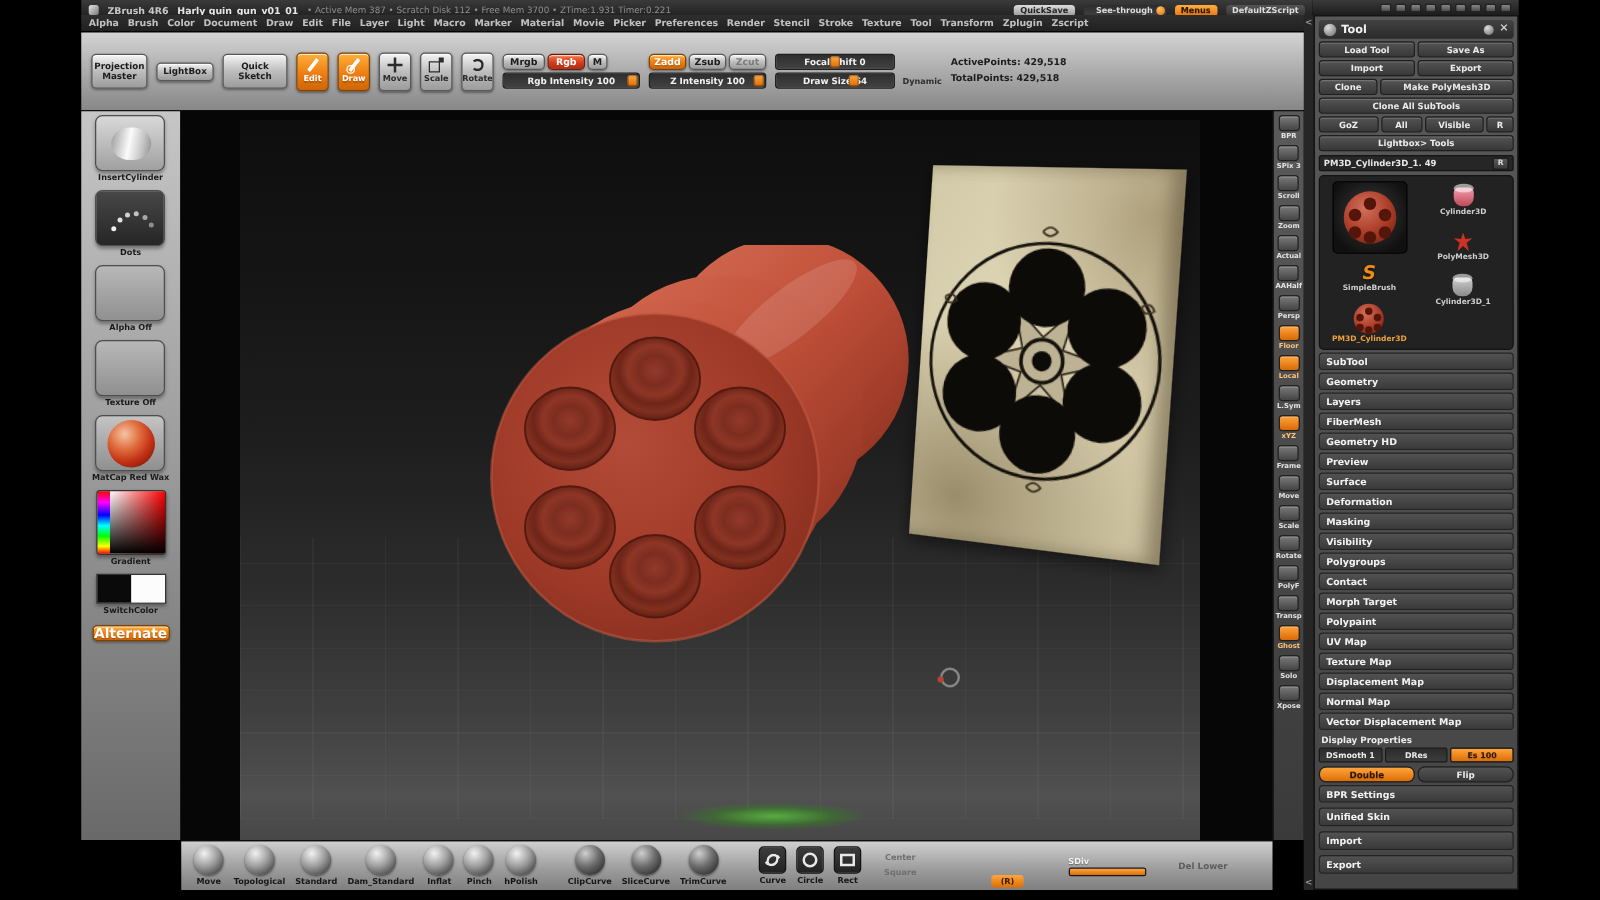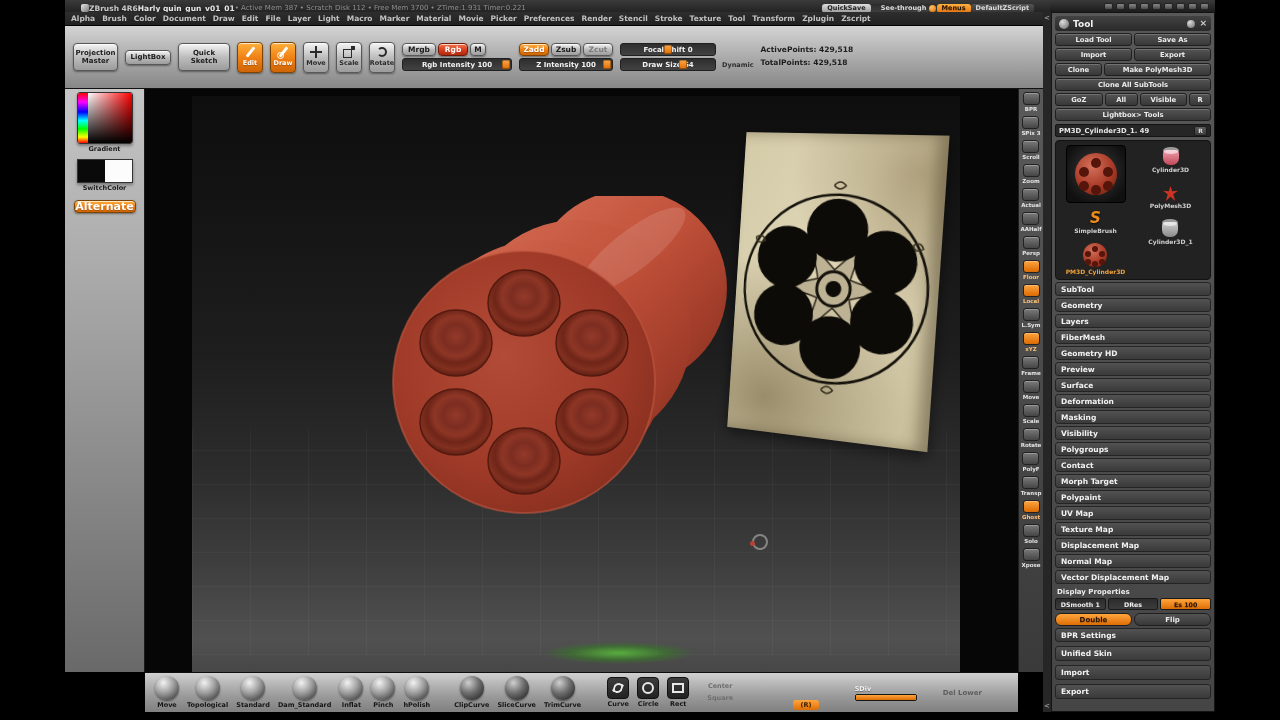--- a/index.html
+++ b/index.html
@@ -3,21 +3,21 @@
 <meta charset="utf-8">
 <style>
 *{margin:0;padding:0;box-sizing:border-box}
 html{background:#000}
 body{width:1280px;height:720px;background:#000;position:relative;overflow:hidden;font-family:"DejaVu Sans",sans-serif}
 button{font-family:inherit;border:none;cursor:pointer}
 .spacer{flex:1}
 #app{position:absolute;left:65px;top:0;width:1150px;height:712px;background:#000}
 
 
-.titlebar{position:absolute;left:0;top:0;width:985px;height:16px;background:linear-gradient(#3a3a3a,#1c1c1c);display:flex;align-items:center;padding:0 16px;font-size:7.5px;font-weight:bold;color:#c8c8c8;white-space:nowrap}
+.titlebar{position:absolute;left:0;top:0;width:985px;height:16px;background:linear-gradient(#3a3a3a,#1c1c1c);display:flex;align-items:center;gap:7px;padding:0 6px;font-size:7.5px;font-weight:bold;color:#c8c8c8;white-space:nowrap}
 .logo{width:8px;height:8px;border-radius:2px;background:linear-gradient(135deg,#e8e8e8,#777);flex:none}
 .tb-doc{color:#e6e6e6}
 .tb-stats{color:#8f8f8f;font-weight:normal;font-size:7px}
 .tb-btn{height:9px;padding:0 5px;border-radius:3px;background:linear-gradient(#ddd,#999);font-size:6.5px;font-weight:bold;color:#222;display:flex;align-items:center}
 .tb-btn.orange{background:linear-gradient(#ffb13f,#e87410);color:#2a1400}
 .tb-btn.dark{background:linear-gradient(#555,#333);color:#ddd}
 .tb-slider{position:relative;width:66px;height:9px;background:linear-gradient(#2c2c2c,#404040);border-radius:3px;display:flex;align-items:center;justify-content:center;font-size:6.5px;color:#ddd;font-weight:bold}
 .tb-slider .dot{position:absolute;right:1px;top:1px;width:7px;height:7px;border-radius:50%;background:radial-gradient(circle at 35% 30%,#ffc06a,#e07000)}
 .tb-icons{position:absolute;left:985px;top:0;width:165px;height:12px;background:linear-gradient(#3a3a3a,#1c1c1c);display:flex;align-items:center;justify-content:flex-end;gap:3px;padding:0 6px}
 .tb-ic{width:9px;height:7px;border-radius:2px;background:linear-gradient(#888,#4a4a4a);border:1px solid #222;display:block}
@@ -276,20 +276,47 @@
       </div>
     </div>
 
     <div class="points">
       <div>ActivePoints: 429,518</div>
       <div>TotalPoints: 429,518</div>
     </div>
   </div>
 
   <div class="leftpal">
+    <div class="lp-list">
+
+        <div class="lp-item thumb-brush">
+          <div class="lp-thumb"></div>
+          <div class="lp-label">InsertCylinder</div>
+        </div>
+
+        <div class="lp-item thumb-dots">
+          <div class="lp-thumb"></div>
+          <div class="lp-label">Dots</div>
+        </div>
+
+        <div class="lp-item thumb-empty">
+          <div class="lp-thumb"></div>
+          <div class="lp-label">Alpha Off</div>
+        </div>
+
+        <div class="lp-item thumb-empty">
+          <div class="lp-thumb"></div>
+          <div class="lp-label">Texture Off</div>
+        </div>
+
+        <div class="lp-item thumb-matcap">
+          <div class="lp-thumb"></div>
+          <div class="lp-label">MatCap Red Wax</div>
+        </div>
+      </div>
     <div class="lp-item">
       <div class="lp-colorpicker">
         <i class="rainbow"></i>
         <i class="field"></i>
       </div>
       <div class="lp-label">Gradient</div>
     </div>
     <div class="lp-item">
       <div class="lp-switch">
         <i class="swatch-black"></i>

